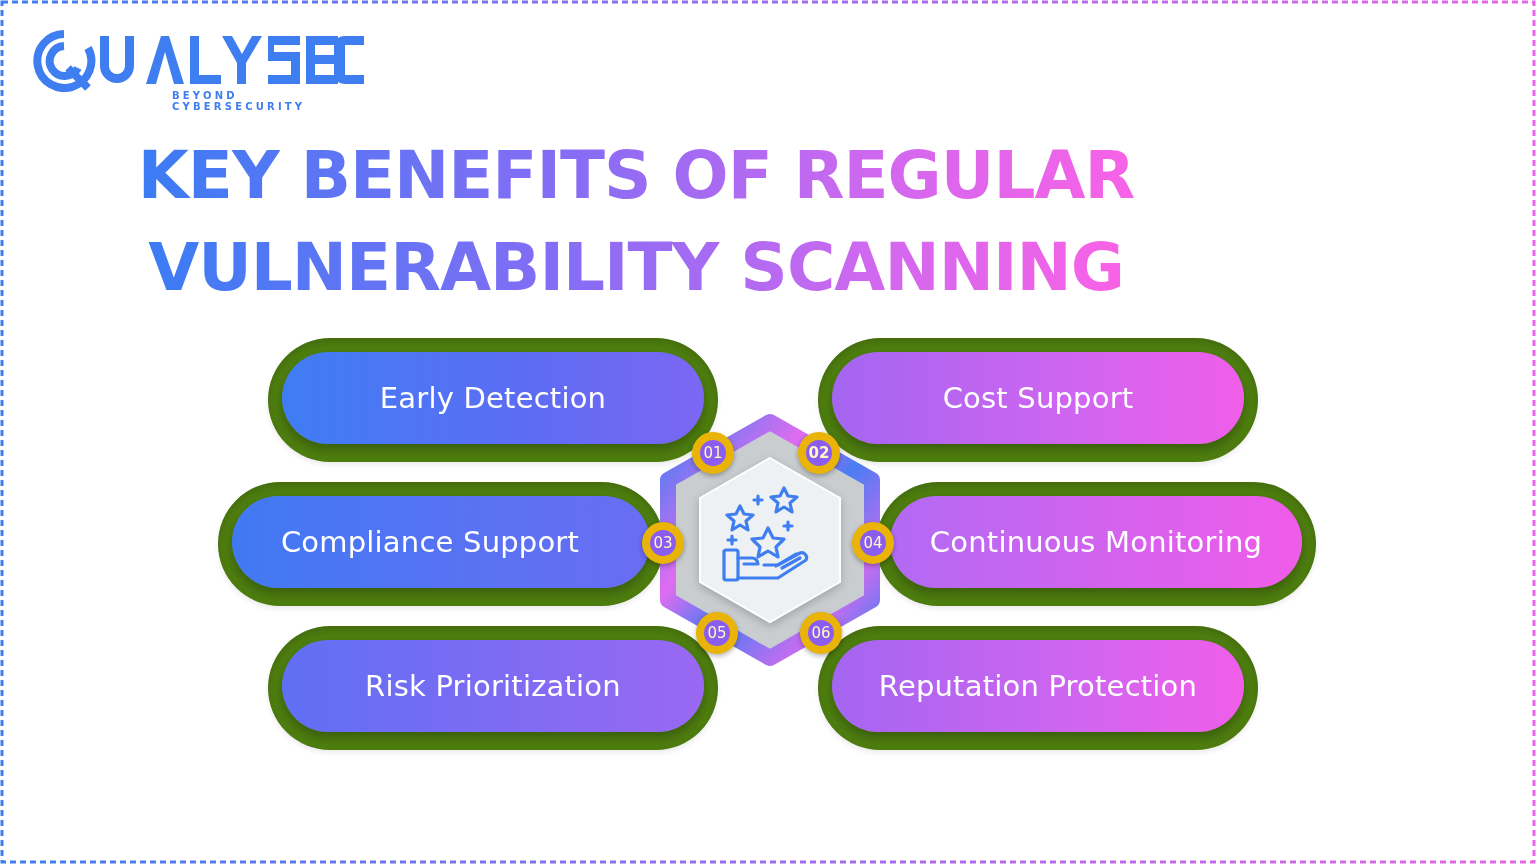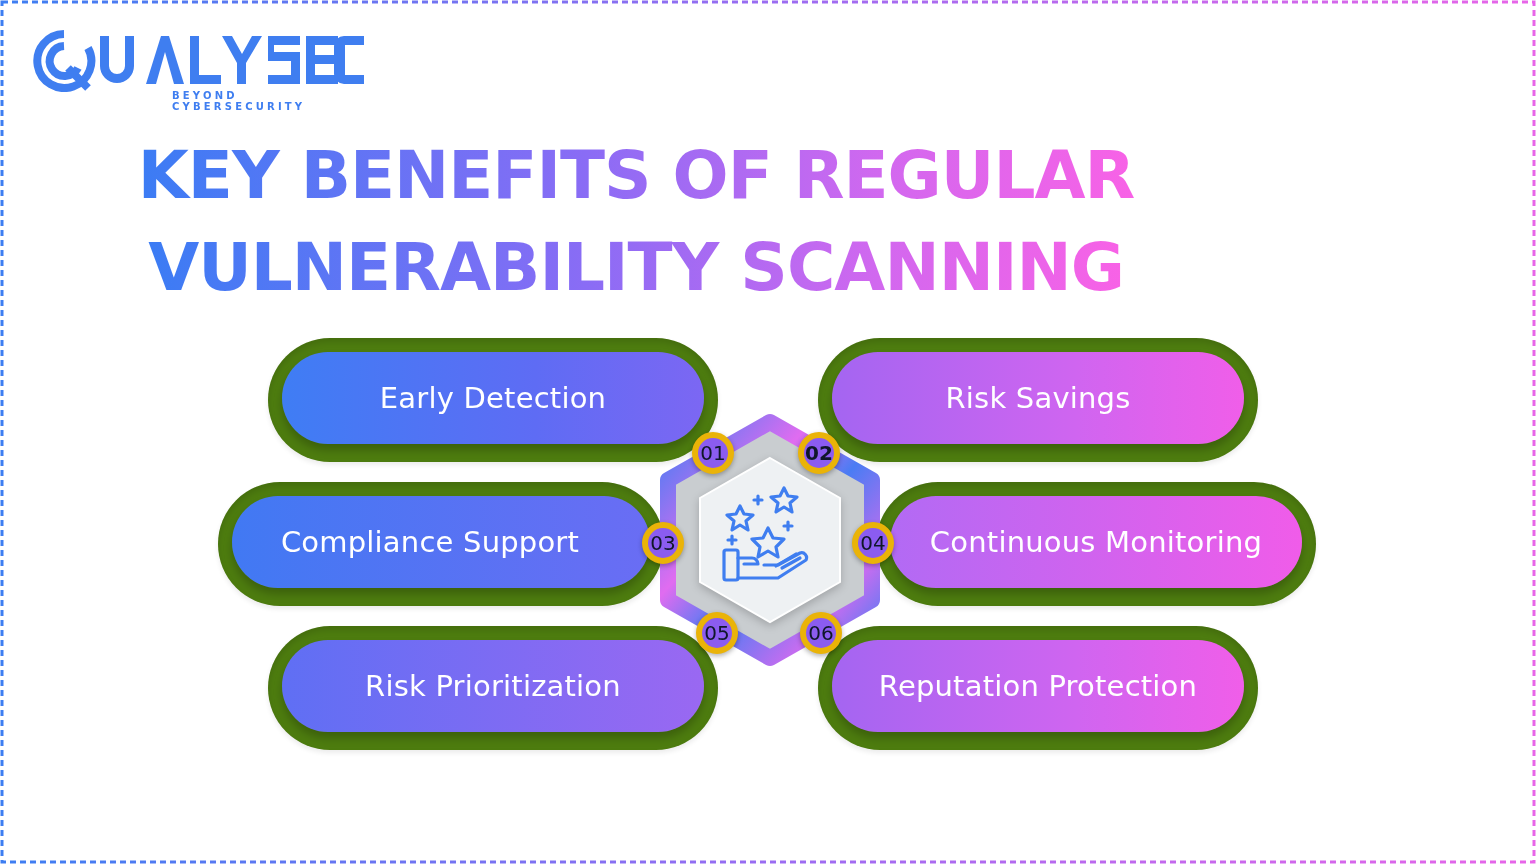--- a/index.html
+++ b/index.html
@@ -48,24 +48,24 @@
   .right .pill { background: linear-gradient(90deg, #a465f1 0%, #d065f0 60%, #f05ee9 100%); }
   .midrow.left .pill { background: linear-gradient(90deg, #4179f3 0%, #6a6df4 100%); }
   .midrow.right .pill { background: linear-gradient(90deg, #b26af4 0%, #f05ce9 100%); }
   .row3.left .pill { background: linear-gradient(90deg, #5f6ff4 0%, #9a68f2 100%); }
 
   
   .hex-area { position: absolute; left: 640px; top: 410px; width: 260px; height: 260px; }
 
   .badge {
     position: absolute; width: 42px; height: 42px; border-radius: 50%;
-    background: #8b5cf0; border: 6px solid #eab308;
+    background: #8b5cf0; border: 8px solid #eab308;
     box-shadow: 0 2px 5px rgba(0,0,0,0.3);
     display: flex; align-items: center; justify-content: center;
-    color: #0f172a; font-family: "DejaVu Sans", sans-serif; font-size: 20px;
+    color: #fef9c3; font-family: "DejaVu Sans", sans-serif; font-size: 15px;
   }
 </style>
 </head>
 <body>
 
 <svg class="frame" width="1536" height="864" viewBox="0 0 1536 864">
   <defs>
     <linearGradient id="fg" x1="0" y1="0" x2="1" y2="0">
       <stop offset="0" stop-color="#3d7ef2"></stop>
       <stop offset="0.5" stop-color="#9a6cf2"></stop>
@@ -107,21 +107,21 @@
   <span class="title-line">VULNERABILITY SCANNING</span>
 </div>
 
 <div class="pill-wrap left" style="left:268px; top:338px; width:450px;">
   <div class="pill">
     <span class="pill-label">Early Detection</span>
   </div>
 </div>
 <div class="pill-wrap right" style="left:818px; top:338px; width:440px;">
   <div class="pill">
-    <span class="pill-label">Risk Savings</span>
+    <span class="pill-label">Cost Support</span>
   </div>
 </div>
 
 <div class="pill-wrap left midrow" style="left:218px; top:482px; width:446px;">
   <div class="pill">
     <span class="pill-label" style="margin-right:22px;">Compliance Support</span>
   </div>
 </div>
 <div class="pill-wrap right midrow" style="left:876px; top:482px; width:440px;">
   <div class="pill">

